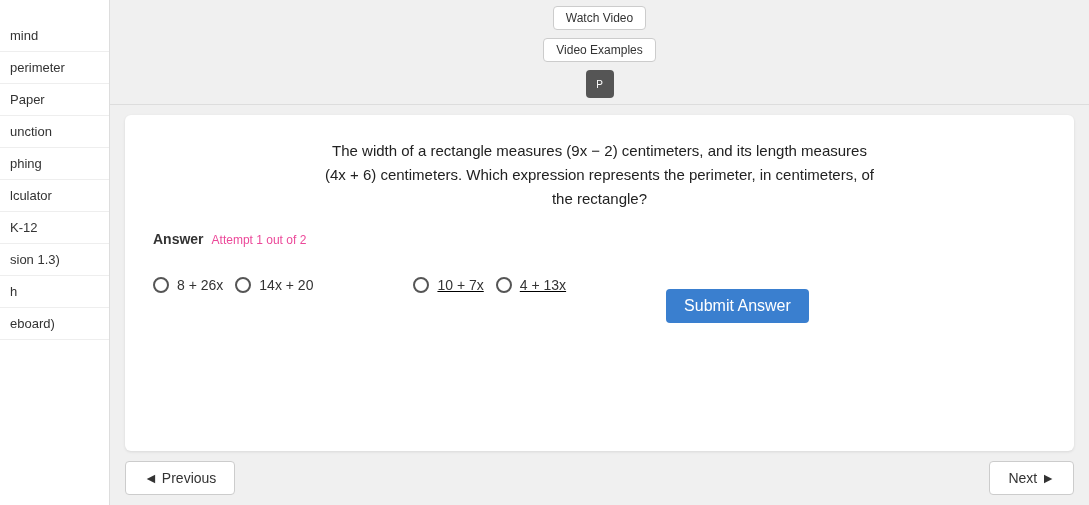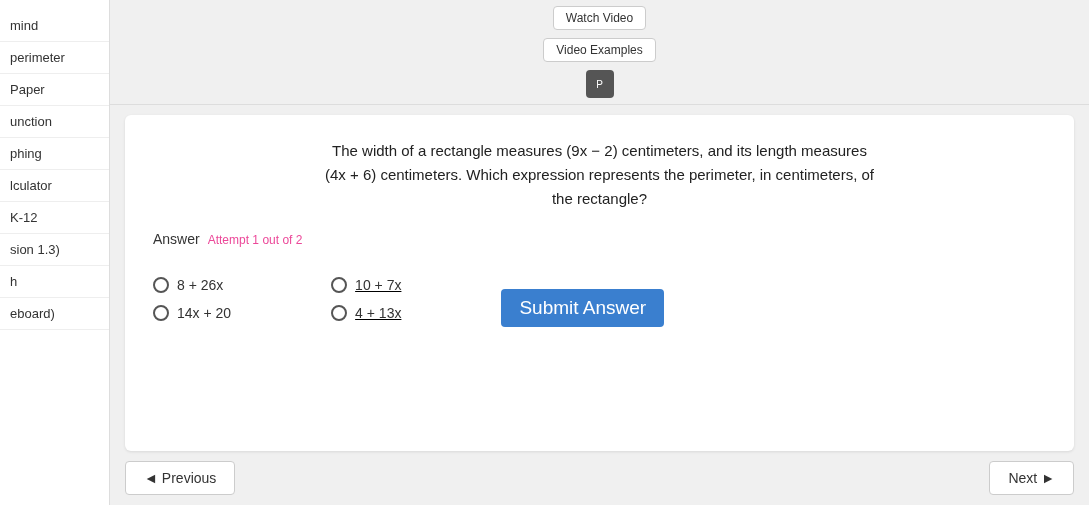--- a/index.html
+++ b/index.html
@@ -12,21 +12,21 @@
       display: flex;
     }
 
     
     .sidebar {
       width: 110px;
       background: #fff;
       border-right: 1px solid #ddd;
       display: flex;
       flex-direction: column;
-      padding-top: 10px;
+      padding-top: 20px;
       flex-shrink: 0;
     }
     .sidebar-item {
       padding: 8px 10px;
       font-size: 13px;
       color: #333;
       cursor: pointer;
       border-bottom: 1px solid #eee;
     }
 
@@ -83,40 +83,39 @@
     .question-text {
       font-size: 15px;
       color: #222;
       line-height: 1.6;
       margin-bottom: 20px;
       text-align: center;
     }
 
     .answer-label {
       font-size: 14px;
-      font-weight: normal;
+      font-weight: bold;
       color: #333;
       margin-bottom: 4px;
     }
     .attempt-label {
       font-size: 12px;
       color: #ec4899;
       margin-bottom: 16px;
     }
 
     .answer-row {
       display: flex;
       align-items: flex-start;
       gap: 20px;
       margin-bottom: 0;
     }
 
     .choices-col {
       display: flex;
-      flex-direction: column;
       gap: 12px;
     }
 
     .choice-item {
       display: flex;
       align-items: center;
       gap: 8px;
       font-size: 14px;
       color: #333;
       cursor: pointer;
@@ -132,21 +131,21 @@
       appearance: none;
       -webkit-appearance: none;
     }
 
     .submit-btn {
       background: #3a7fcf;
       color: #fff;
       border: none;
       border-radius: 4px;
       padding: 8px 18px;
-      font-size: 19px;
+      font-size: 16px;
       cursor: pointer;
       margin-top: 8px;
       align-self: center;
     }
 
     
     .bottom-nav {
       display: flex;
       align-items: center;
       justify-content: space-between;

